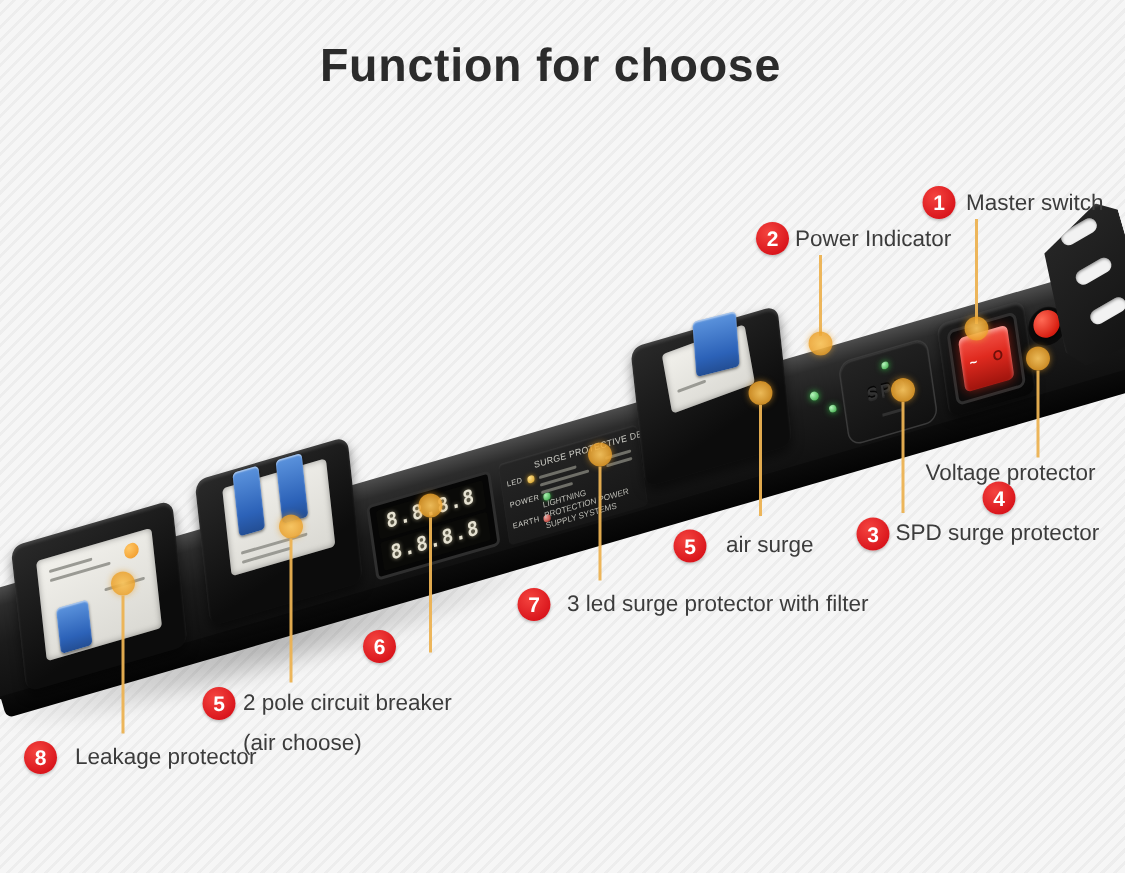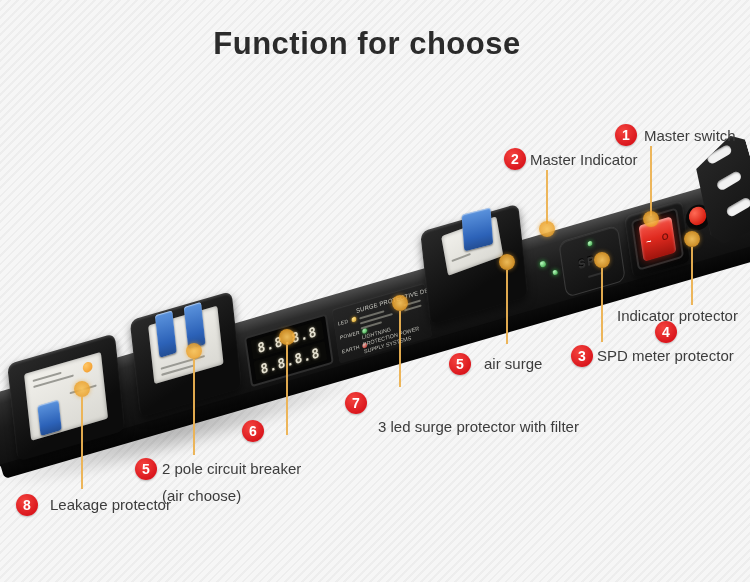--- a/index.html
+++ b/index.html
@@ -278,43 +278,43 @@
       <div class="slot" style="left:22px; top:66px;"></div>
     </div>
   </div>
 
   <div class="c-num" style="left:615px; top:124px;">1</div>
   <div class="c-label" style="left:644px; top:127px;">Master switch</div>
   <div class="c-line" style="left:650px; top:146px; height:70px;"></div>
   <div class="c-dot" style="left:643px; top:211px;"></div>
 
   <div class="c-num" style="left:504px; top:148px;">2</div>
-  <div class="c-label" style="left:530px; top:151px;">Master Indicator</div>
+  <div class="c-label" style="left:530px; top:151px;">Power Indicator</div>
   <div class="c-line" style="left:546px; top:170px; height:54px;"></div>
   <div class="c-dot" style="left:539px; top:221px;"></div>
 
   <div class="c-dot" style="left:684px; top:231px;"></div>
   <div class="c-line" style="left:691px; top:247px; height:58px;"></div>
-  <div class="c-label" style="left:617px; top:307px;">Indicator protector</div>
+  <div class="c-label" style="left:617px; top:307px;">Voltage protector</div>
   <div class="c-num" style="left:655px; top:321px;">4</div>
 
   <div class="c-dot" style="left:594px; top:252px;"></div>
   <div class="c-line" style="left:601px; top:268px; height:74px;"></div>
   <div class="c-num" style="left:571px; top:345px;">3</div>
-  <div class="c-label" style="left:597px; top:347px;">SPD meter protector</div>
+  <div class="c-label" style="left:597px; top:347px;">SPD surge protector</div>
 
   <div class="c-dot" style="left:499px; top:254px;"></div>
   <div class="c-line" style="left:506px; top:270px; height:74px;"></div>
   <div class="c-num" style="left:449px; top:353px;">5</div>
   <div class="c-label" style="left:484px; top:355px;">air surge</div>
 
   <div class="c-dot" style="left:392px; top:295px;"></div>
   <div class="c-line" style="left:399px; top:311px; height:76px;"></div>
   <div class="c-num" style="left:345px; top:392px;">7</div>
-  <div class="c-label" style="left:378px; top:394px;margin-top:24px;">3 led surge protector with filter</div>
+  <div class="c-label" style="left:378px; top:394px;">3 led surge protector with filter</div>
 
   <div class="c-dot" style="left:279px; top:329px;"></div>
   <div class="c-line" style="left:286px; top:345px; height:90px;"></div>
   <div class="c-num" style="left:242px; top:420px;">6</div>
 
   <div class="c-dot" style="left:186px; top:343px;"></div>
   <div class="c-line" style="left:193px; top:359px; height:96px;"></div>
   <div class="c-num" style="left:135px; top:458px;">5</div>
   <div class="c-label" style="left:162px; top:460px;">2 pole circuit breaker</div>
   <div class="c-label" style="left:162px; top:487px;">(air choose)</div>

